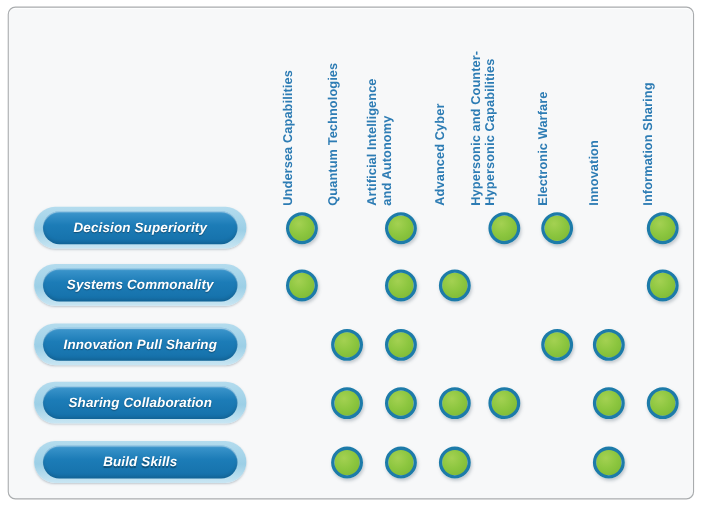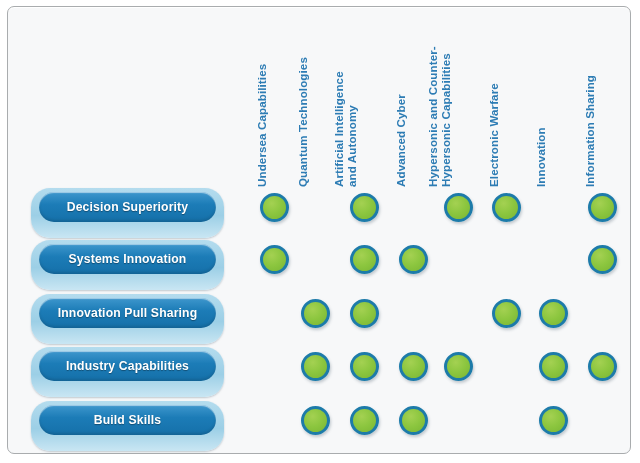--- a/index.html
+++ b/index.html
@@ -49,25 +49,26 @@
     text-align: left;
     white-space: pre-line;
     pointer-events: none;
   }
 
   
   .row-pill-outer {
     position: absolute;
     left: 23px;
     width: 193px;
-    height: 50px;
+    height: 38px;
     border-radius: 19px;
     background: linear-gradient(180deg, #b4dcee 0%, #9ccfe6 55%, #c9e6f3 100%);
     box-shadow: 0 1px 2px rgba(90,110,125,0.35);
     box-sizing: border-box;
+    font-style: italic;
   }
   .row-pill-inner {
     position: absolute;
     left: 8px;
     top: 4px;
     width: 177px;
     height: 30px;
     border-radius: 15px;
     background: linear-gradient(180deg, #3e97cd 0%, #1c7cb7 42%, #1570a9 100%);
     box-shadow: inset 0 1px 1px rgba(255,255,255,0.55),
@@ -119,31 +120,31 @@
     </div>
 
   <div id="row-pills">
       <div class="row-pill-outer" style="top: 181px;">
         <div class="row-pill-inner">
           <span class="row-pill-label">Decision Superiority</span>
         </div>
       </div>
       <div class="row-pill-outer" style="top: 233px;">
         <div class="row-pill-inner">
-          <span class="row-pill-label">Systems Innovation</span>
+          <span class="row-pill-label">Systems Commonality</span>
         </div>
       </div>
       <div class="row-pill-outer" style="top: 287px;">
         <div class="row-pill-inner">
           <span class="row-pill-label">Innovation Pull Sharing</span>
         </div>
       </div>
       <div class="row-pill-outer" style="top: 340px;">
         <div class="row-pill-inner">
-          <span class="row-pill-label">Industry Capabilities</span>
+          <span class="row-pill-label">Sharing Collaboration</span>
         </div>
       </div>
       <div class="row-pill-outer" style="top: 394px;">
         <div class="row-pill-inner">
           <span class="row-pill-label">Build Skills</span>
         </div>
       </div>
     </div>
 
   <div id="dot-grid">

